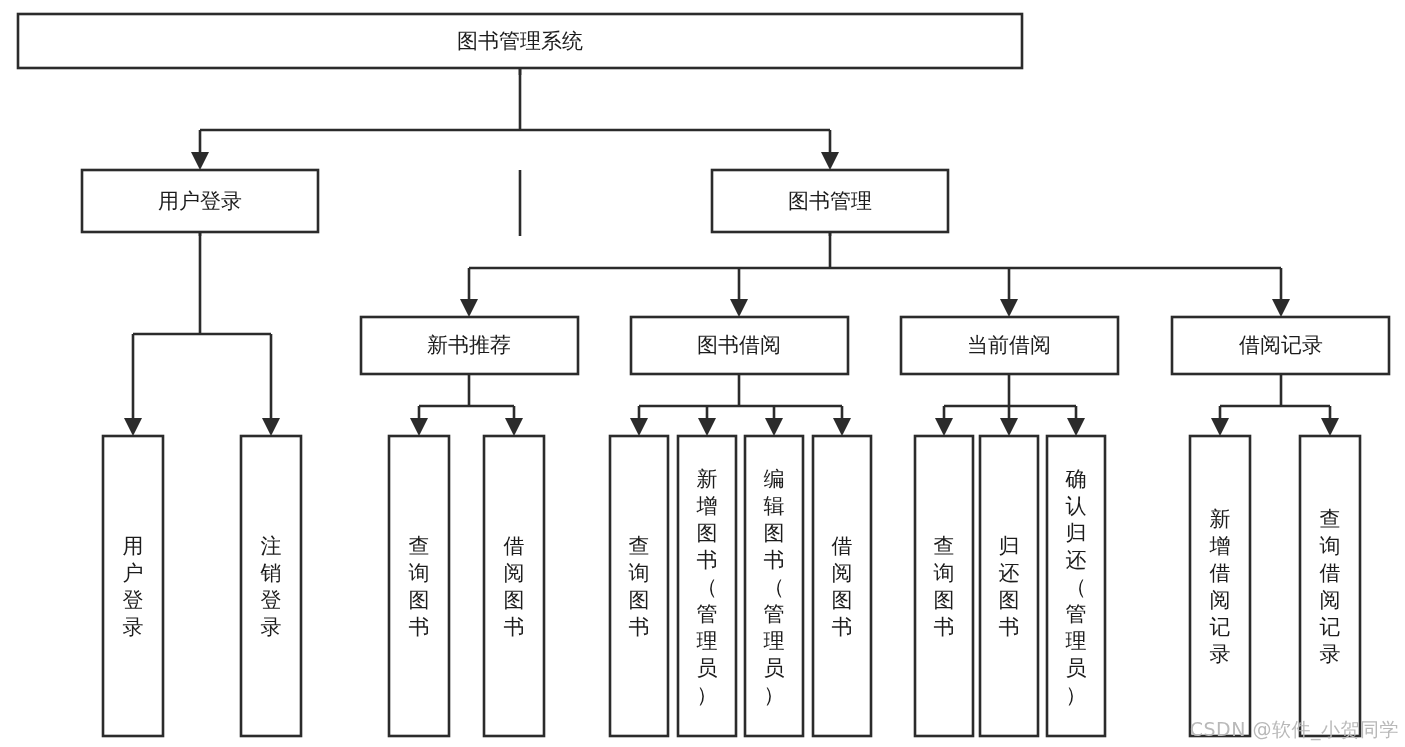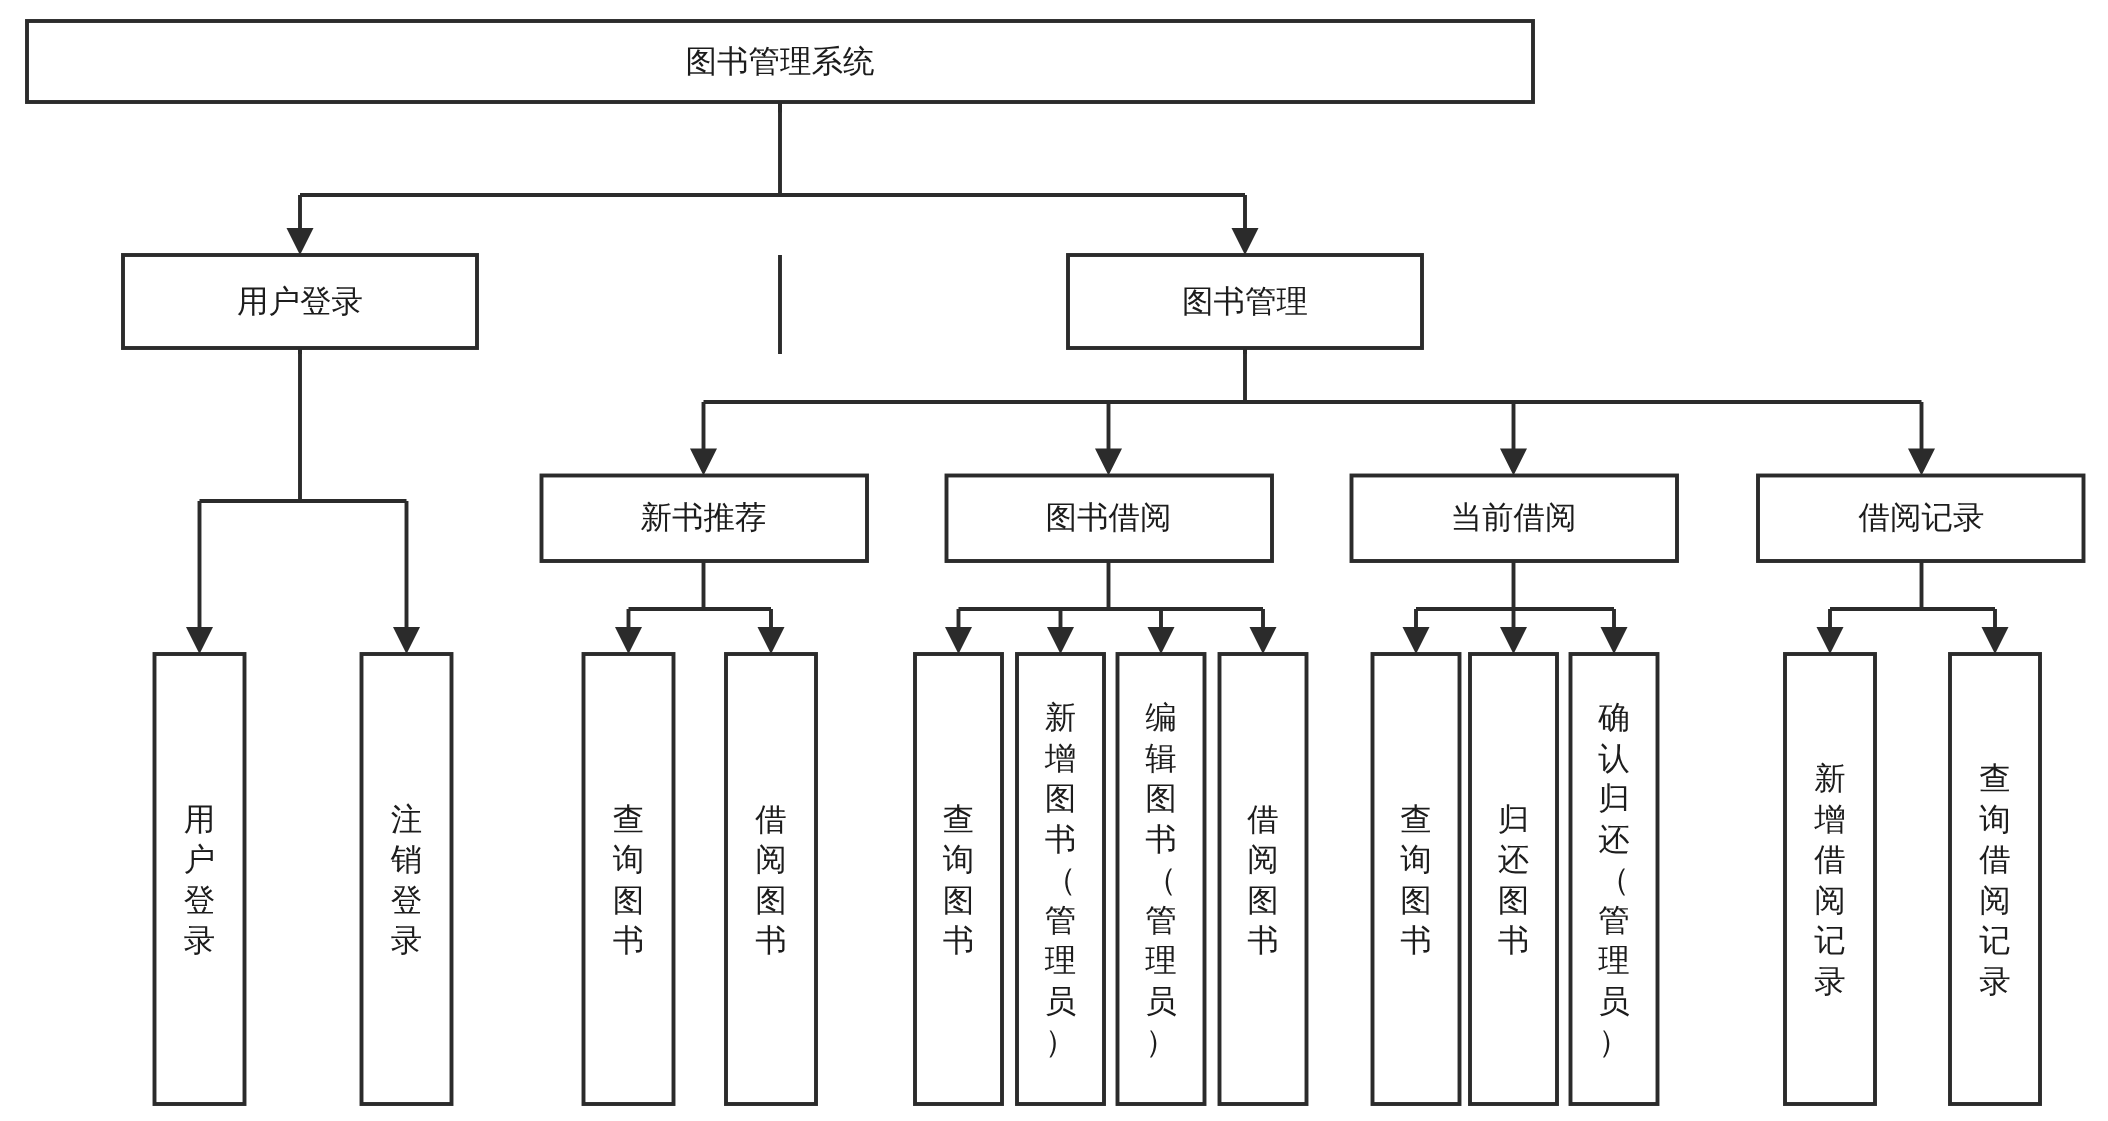--- a/index.html
+++ b/index.html
@@ -249,13 +249,14 @@
         <text class="leaf-label-v"><tspan x="1220" y="526.06" text-anchor="middle">新</tspan><tspan x="1220" y="553.06" text-anchor="middle">增</tspan><tspan x="1220" y="580.06" text-anchor="middle">借</tspan><tspan x="1220" y="607.06" text-anchor="middle">阅</tspan><tspan x="1220" y="634.06" text-anchor="middle">记</tspan><tspan x="1220" y="661.06" text-anchor="middle">录</tspan></text>
       </g>
       <g>
         <rect class="node-box" x="1300" y="436" width="60" height="300"></rect>
         <text class="leaf-label-v"><tspan x="1330" y="526.06" text-anchor="middle">查</tspan><tspan x="1330" y="553.06" text-anchor="middle">询</tspan><tspan x="1330" y="580.06" text-anchor="middle">借</tspan><tspan x="1330" y="607.06" text-anchor="middle">阅</tspan><tspan x="1330" y="634.06" text-anchor="middle">记</tspan><tspan x="1330" y="661.06" text-anchor="middle">录</tspan></text>
       </g>
 
     </g>
   </svg>
 
+  <div class="watermark-text">CSDN @软件_小贺同学</div>
 </div>
 
 </body></html>

